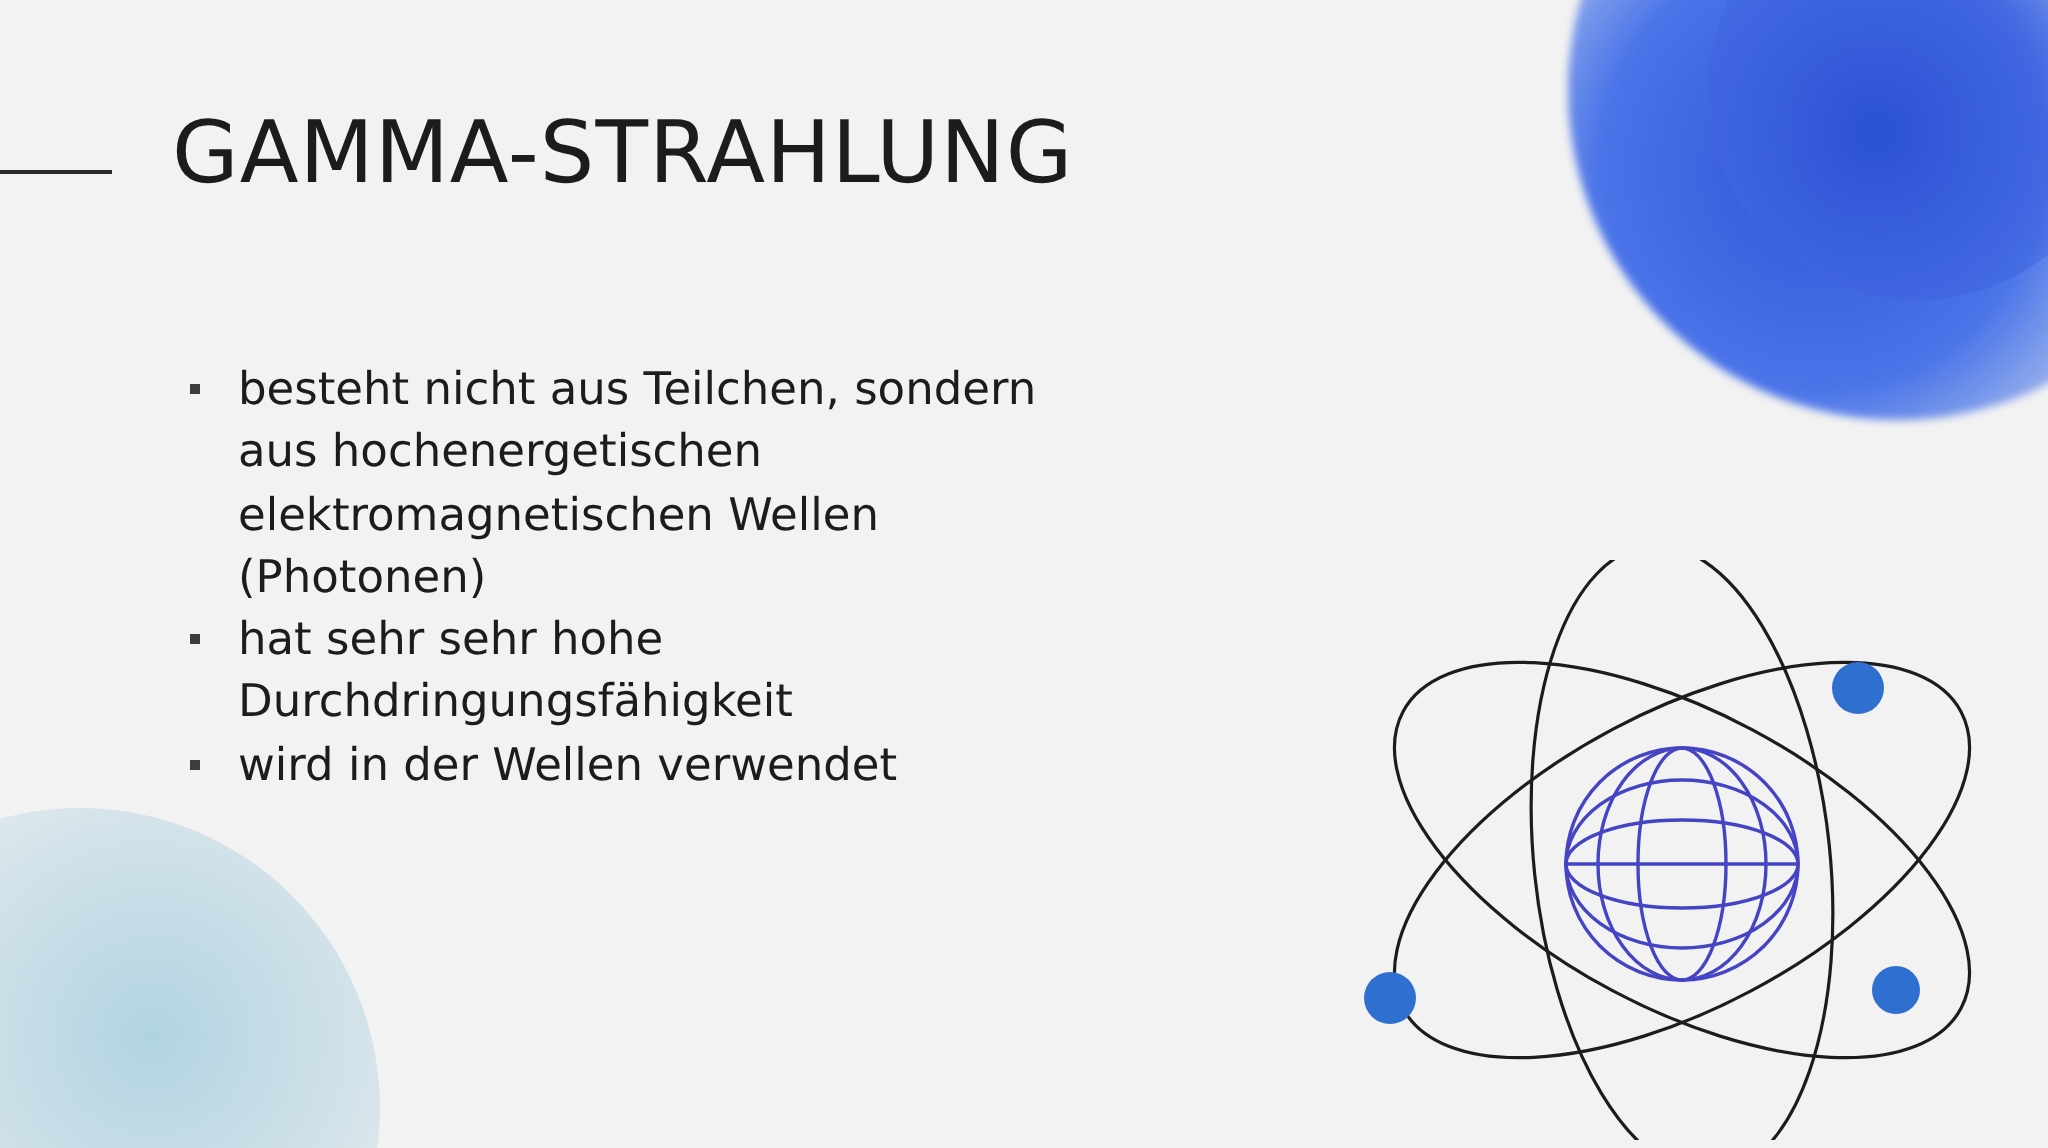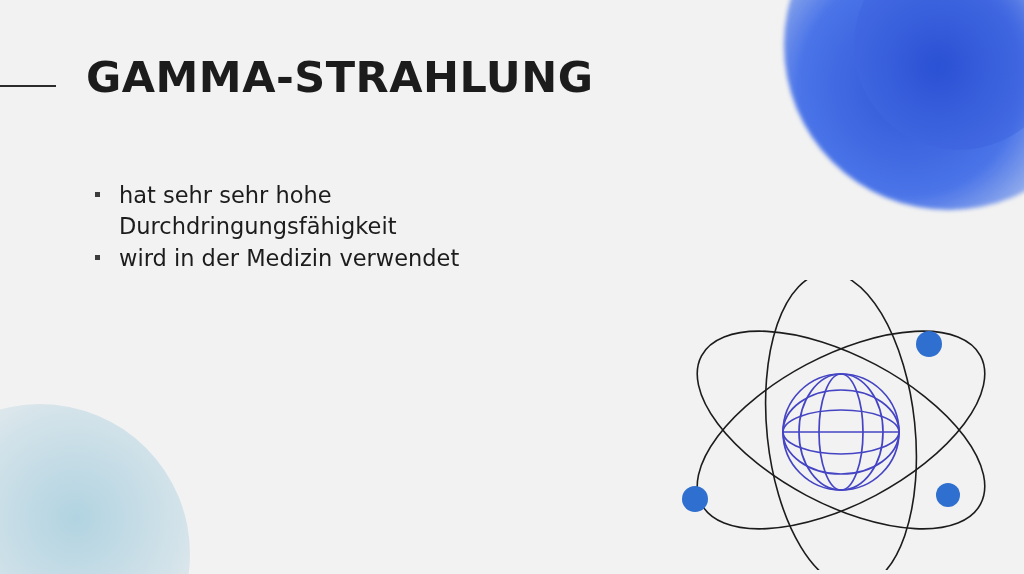--- a/index.html
+++ b/index.html
@@ -59,21 +59,21 @@
     width: 56px;
     height: 2px;
     background: #2b2b2b;
   }
   .slide-title {
     position: absolute;
     left: 86px;
     top: 54px;
     font-size: 43px;
     line-height: 1.08;
-    font-weight: bold;
+    font-weight: normal;
     letter-spacing: 0.5px;
     color: #1c1c1c;
     text-transform: uppercase;
     font-family: "DejaVu Sans", sans-serif;
   }
 
   
   .bullets {
     position: absolute;
     left: 86px;
@@ -118,28 +118,29 @@
   <div class="blob-top-right"></div>
   <div class="blob-top-right-2"></div>
   <div class="blob-bottom-left"></div>
 
   <div class="title-rule"></div>
   <div class="slide-title">Gamma-Strahlung</div>
 
   <ul class="bullets">
     <li class="bullet">
       <span class="marker"></span>
+      <span>besteht nicht aus Teilchen, sondern aus hochenergetischen elektromagnetischen Wellen (Photonen)</span>
     </li>
     <li class="bullet">
       <span class="marker"></span>
       <span>hat sehr sehr hohe Durchdringungsfähigkeit</span>
     </li>
     <li class="bullet">
       <span class="marker"></span>
-      <span>wird in der Medizin verwendet</span>
+      <span>wird in der Wellen verwendet</span>
     </li>
   </ul>
 
   <div class="atom">
     <svg width="330" height="290" viewBox="0 0 330 290" xmlns="http://www.w3.org/2000/svg">
       <g fill="none" stroke="#1c1c1c" stroke-width="1.6">
         <ellipse cx="165" cy="150" rx="158" ry="74" transform="rotate(-28 165 150)"></ellipse>
         <ellipse cx="165" cy="150" rx="158" ry="74" transform="rotate(28 165 150)"></ellipse>
         <ellipse cx="165" cy="150" rx="158" ry="74" transform="rotate(84 165 150)"></ellipse>
       </g>

